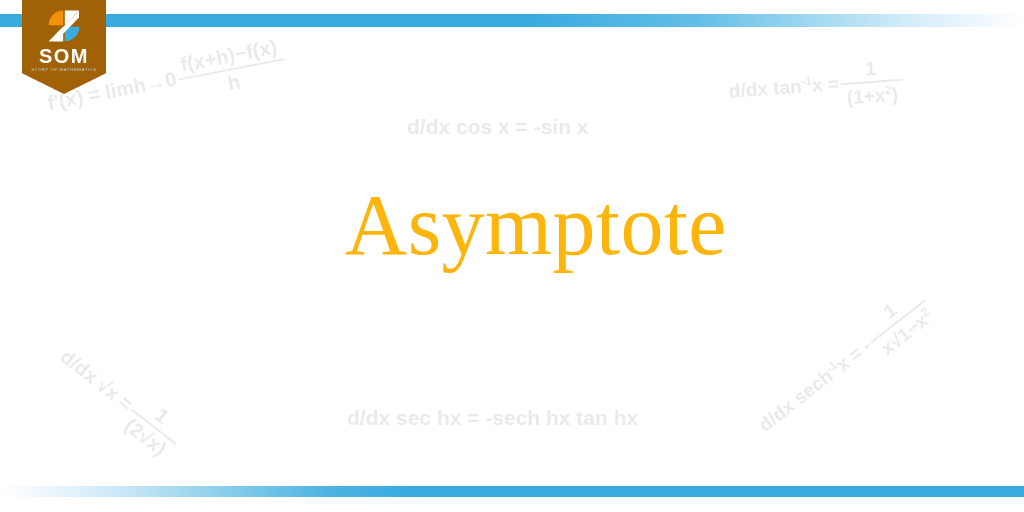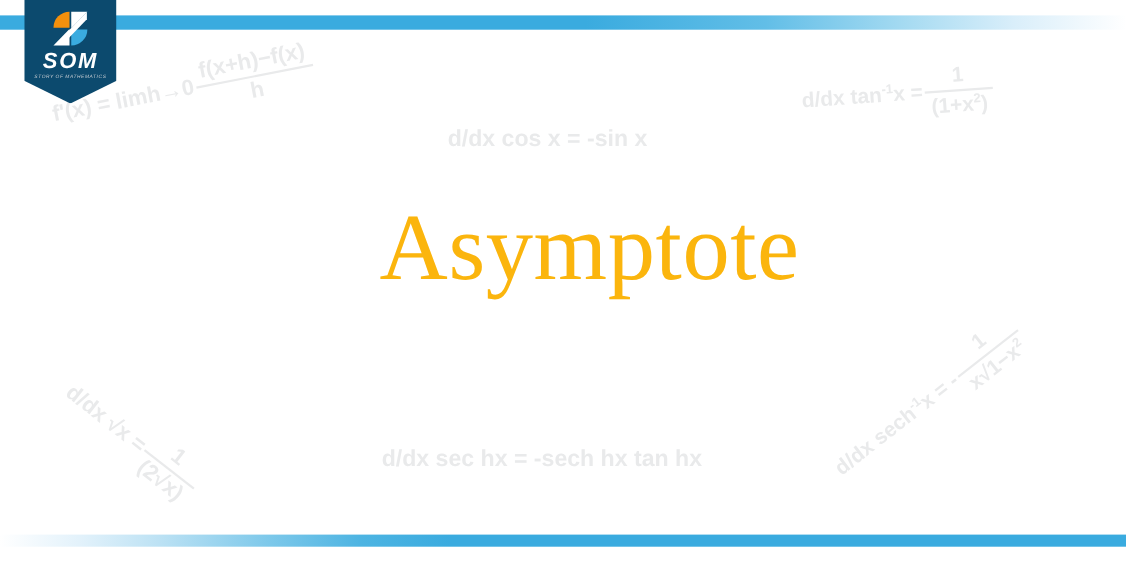--- a/index.html
+++ b/index.html
@@ -49,24 +49,23 @@
         #3aabdf 100%);
   }
 
   
   .logo-banner {
     position: absolute;
     left: 22px;
     top: 0;
     width: 84px;
     height: 94px;
-    background: #0c4a6e;
+    background: #a16207;
     -webkit-clip-path: polygon(0 0, 100% 0, 100% 78%, 50% 100%, 0 78%);
     clip-path: polygon(0 0, 100% 0, 100% 78%, 50% 100%, 0 78%);
-    font-style: italic;
   }
   .logo-mark {
     position: absolute;
     left: 24px;
     top: 8px;
     width: 36px;
     height: 36px;
   }
   .logo-text {
     position: absolute;

